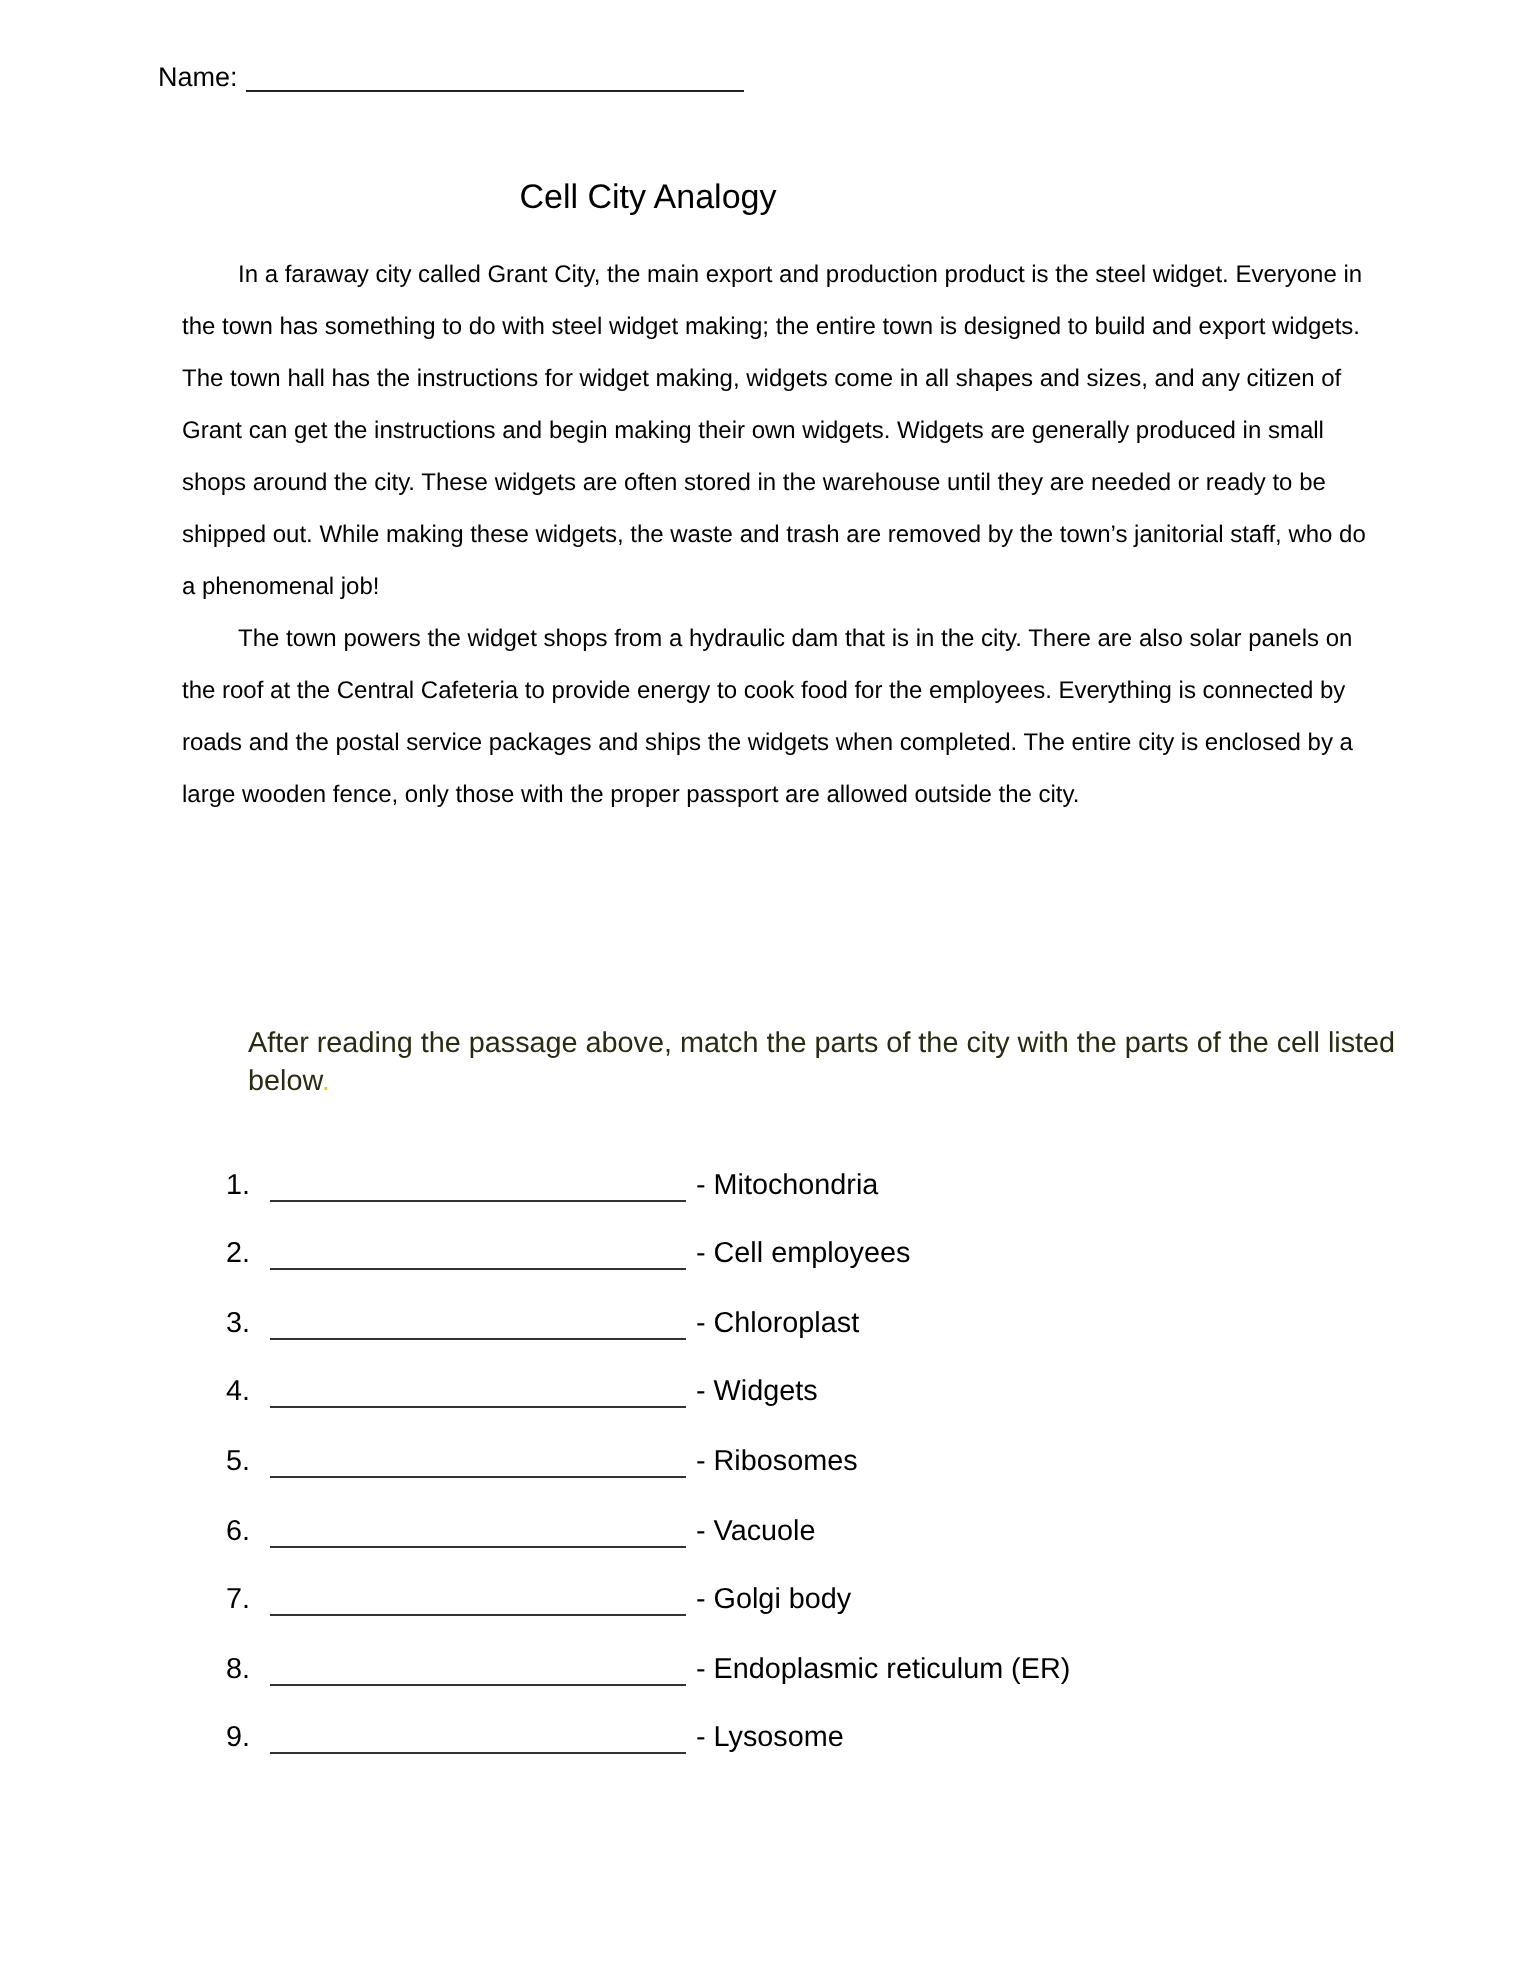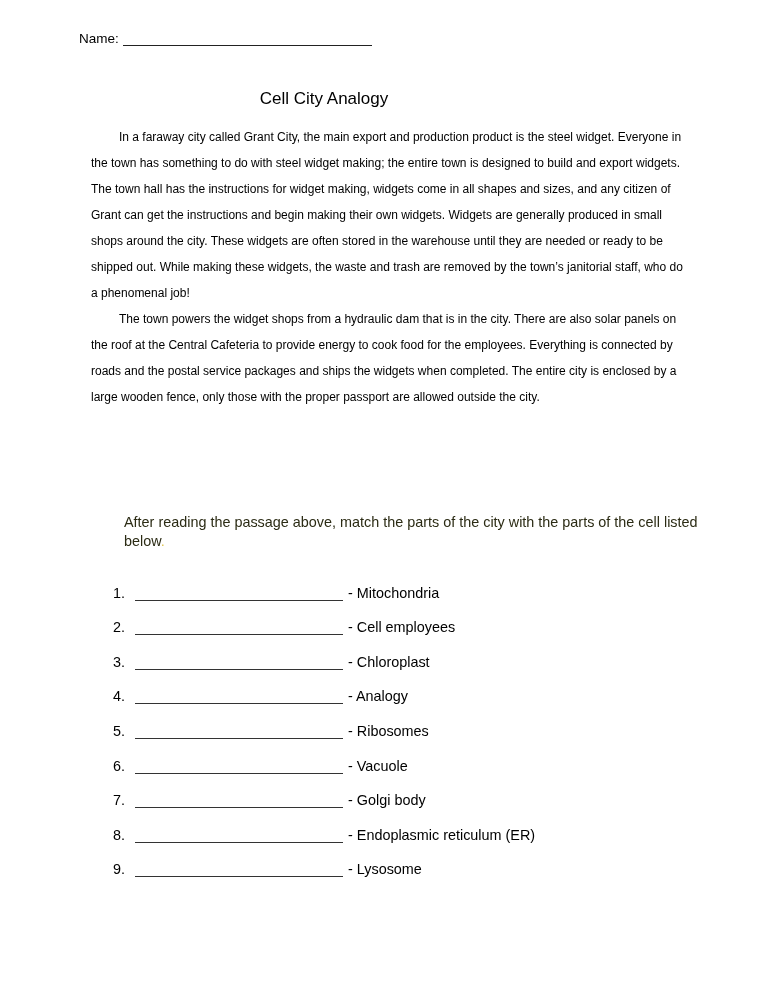--- a/index.html
+++ b/index.html
@@ -48,21 +48,21 @@
       <span>- Cell employees</span>
     </div>
   <div class="item">
       <span class="num">3.</span>
       <span class="blank"></span>
       <span>- Chloroplast</span>
     </div>
   <div class="item">
       <span class="num">4.</span>
       <span class="blank"></span>
-      <span>- Analogy</span>
+      <span>- Widgets</span>
     </div>
   <div class="item">
       <span class="num">5.</span>
       <span class="blank"></span>
       <span>- Ribosomes</span>
     </div>
   <div class="item">
       <span class="num">6.</span>
       <span class="blank"></span>
       <span>- Vacuole</span>

